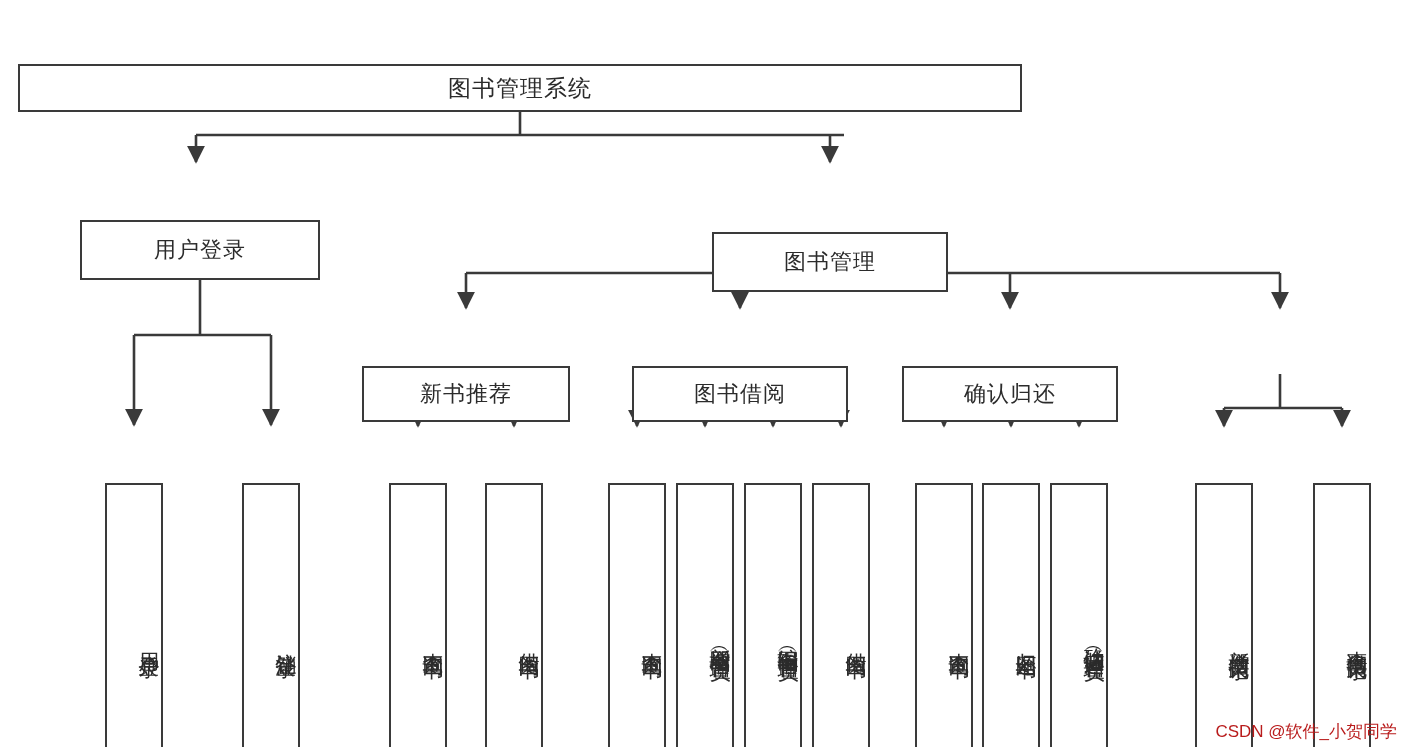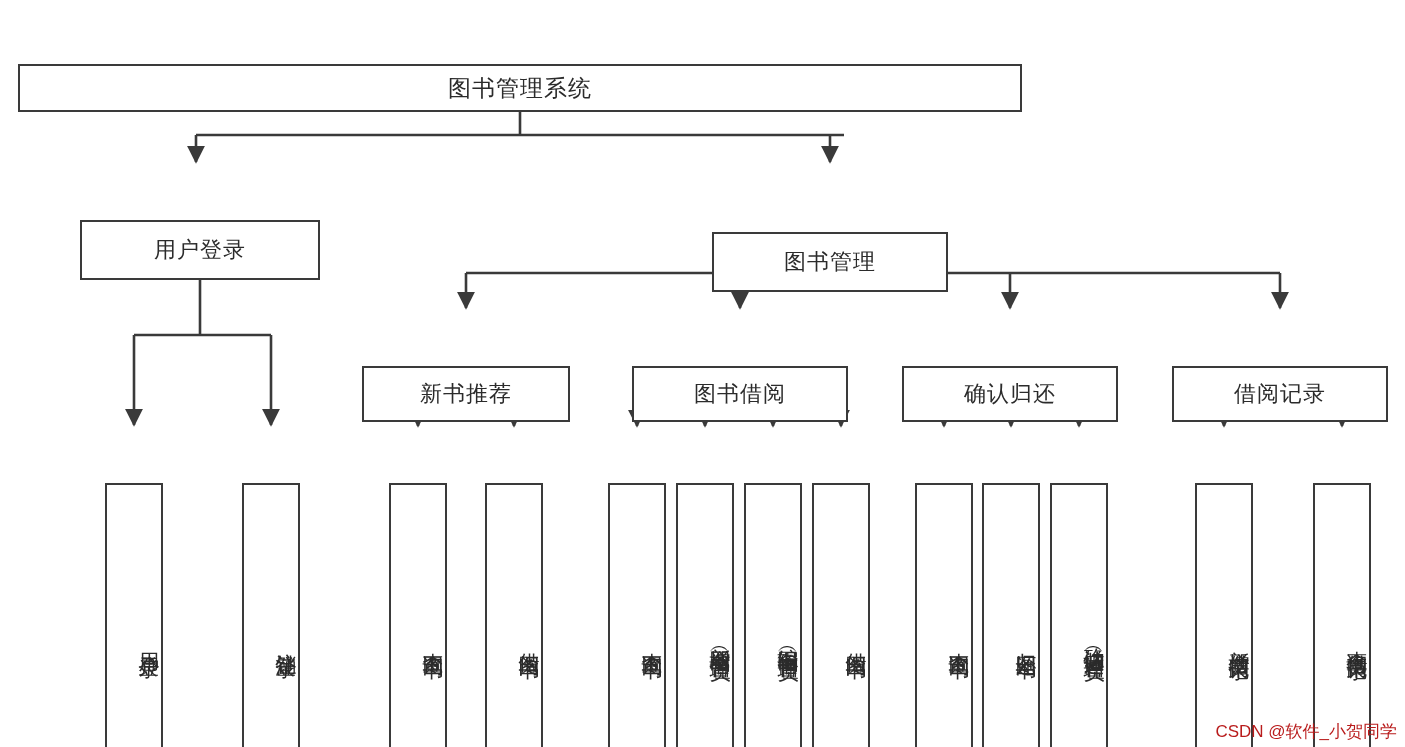--- a/index.html
+++ b/index.html
@@ -88,23 +88,20 @@
 
   <div class="node h" style="left:632px;top:318px;width:216px;height:56px;">
     <span>图书借阅</span>
   </div>
   <div class="node h" style="left:362px;top:318px;width:208px;height:56px;">
     <span>新书推荐</span>
   </div>
   <div class="node h" style="left:902px;top:318px;width:216px;height:56px;">
     <span>确认归还</span>
   </div>
-  <div class="node h" style="left:1172px;top:318px;width:216px;height:56px;">
-    <span>借阅记录</span>
-  </div>
 
   <div class="node v" style="left:105px;top:435px;width:58px;height:300px;">
     <span>用户登录</span>
   </div>
   <div class="node v" style="left:242px;top:435px;width:58px;height:300px;">
     <span>注销登录</span>
   </div>
 
   <div class="node v" style="left:389px;top:435px;width:58px;height:300px;">
     <span>查询图书</span>

